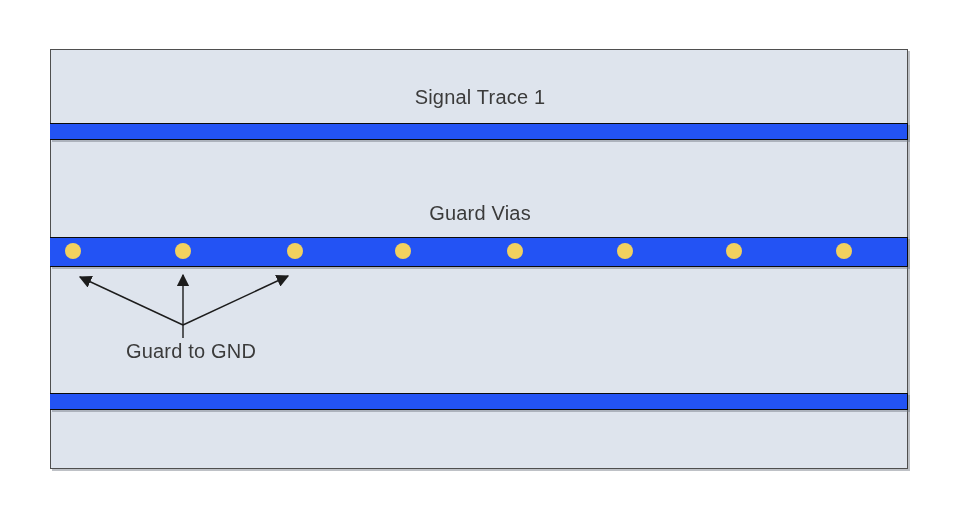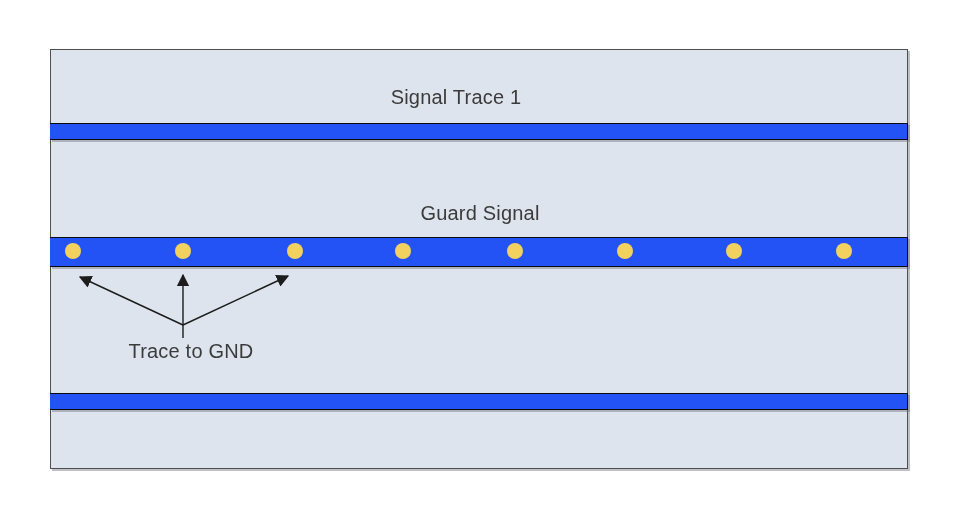--- a/index.html
+++ b/index.html
@@ -39,21 +39,21 @@
   .trace-guard { top: 237px; height: 28px; }
   .trace-2 { top: 393px; height: 15px; }
   .label {
     position: absolute;
     transform: translate(-50%, -50%);
     font-size: 20px;
     color: var(--text, #3b3b3b);
     white-space: nowrap;
     letter-spacing: 0.2px;
   }
-  .label-st1 { left: 456px; top: 97px; }
+  .label-st1 { left: 480px; top: 97px; }
   .label-guard { left: 480px; top: 213px; }
   .label-st2 { left: 480px; top: 373px; }
   .label-vias { left: 191px; top: 351px; }
   .via {
     position: absolute;
     width: 16px;
     height: 16px;
     border-radius: 50%;
     background: var(--via-fill, #f2d15f);
   }
@@ -70,21 +70,21 @@
 <body>
 
 <div class="canvas" style="--bg: #ffffff; --board-fill: #dee4ed; --board-border: #4f4f4f; --trace-fill: #2353f4; --trace-border: #0a0a0a; --via-fill: #f2d15f; --text: #3b3b3b;">
 
   <div class="board"></div>
 
   <div class="label label-st1">Signal Trace 1</div>
 
   <div class="trace trace-1"></div>
 
-  <div class="label label-guard">Guard Signal</div>
+  <div class="label label-guard">Guard Vias</div>
 
   <div class="trace trace-guard"></div>
 
   <div id="via-row">
       <div class="via" style="left: 65px; top: 243px;"></div>
       <div class="via" style="left: 175px; top: 243px;"></div>
       <div class="via" style="left: 287px; top: 243px;"></div>
       <div class="via" style="left: 395px; top: 243px;"></div>
       <div class="via" style="left: 507px; top: 243px;"></div>
       <div class="via" style="left: 617px; top: 243px;"></div>
@@ -98,18 +98,18 @@
         <path d="M0,0 L10,5 L0,10 z" class="arrowhead-path" fill="#1c1c1c"></path>
       </marker>
     </defs>
     <g class="arrow-group" stroke-width="1.4" fill="none">
       <line x1="183" y1="325" x2="80" y2="277" marker-end="url(#arrowhead)" stroke="#1c1c1c"></line>
       <line x1="183" y1="338" x2="183" y2="275" marker-end="url(#arrowhead)" stroke="#1c1c1c"></line>
       <line x1="183" y1="325" x2="288" y2="276" marker-end="url(#arrowhead)" stroke="#1c1c1c"></line>
     </g>
   </svg>
 
-  <div class="label label-vias">Trace to GND</div>
+  <div class="label label-vias">Guard to GND</div>
 
 
   <div class="trace trace-2"></div>
 
 </div>
 
 </body></html>

